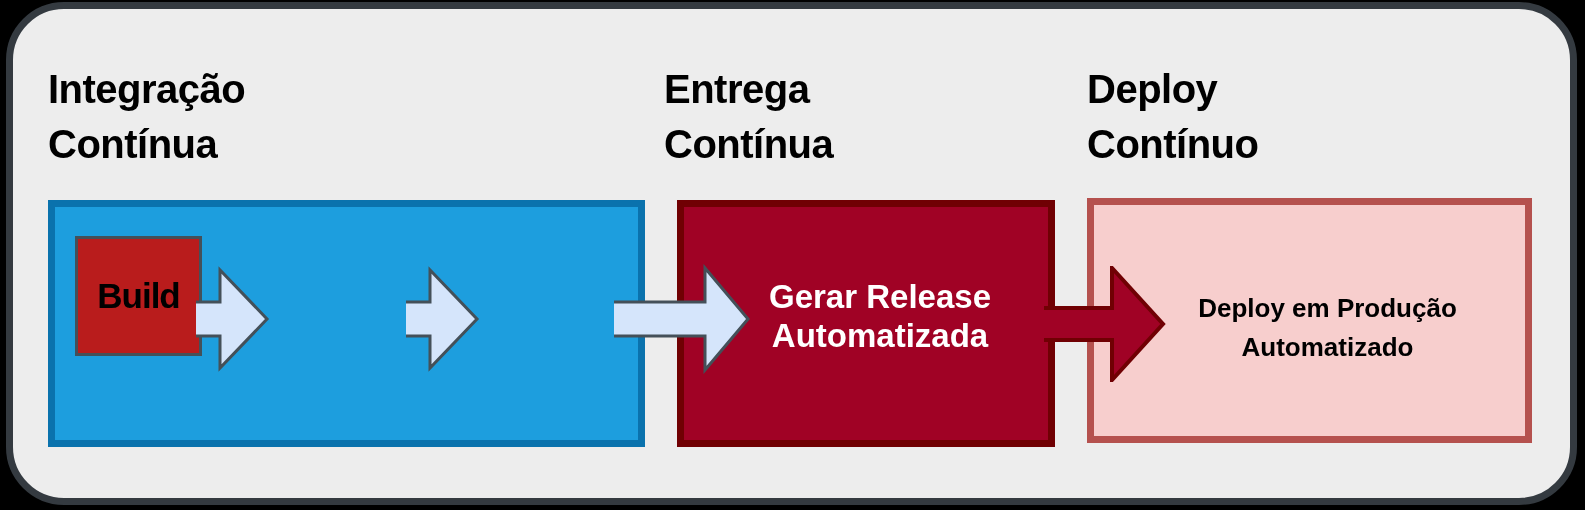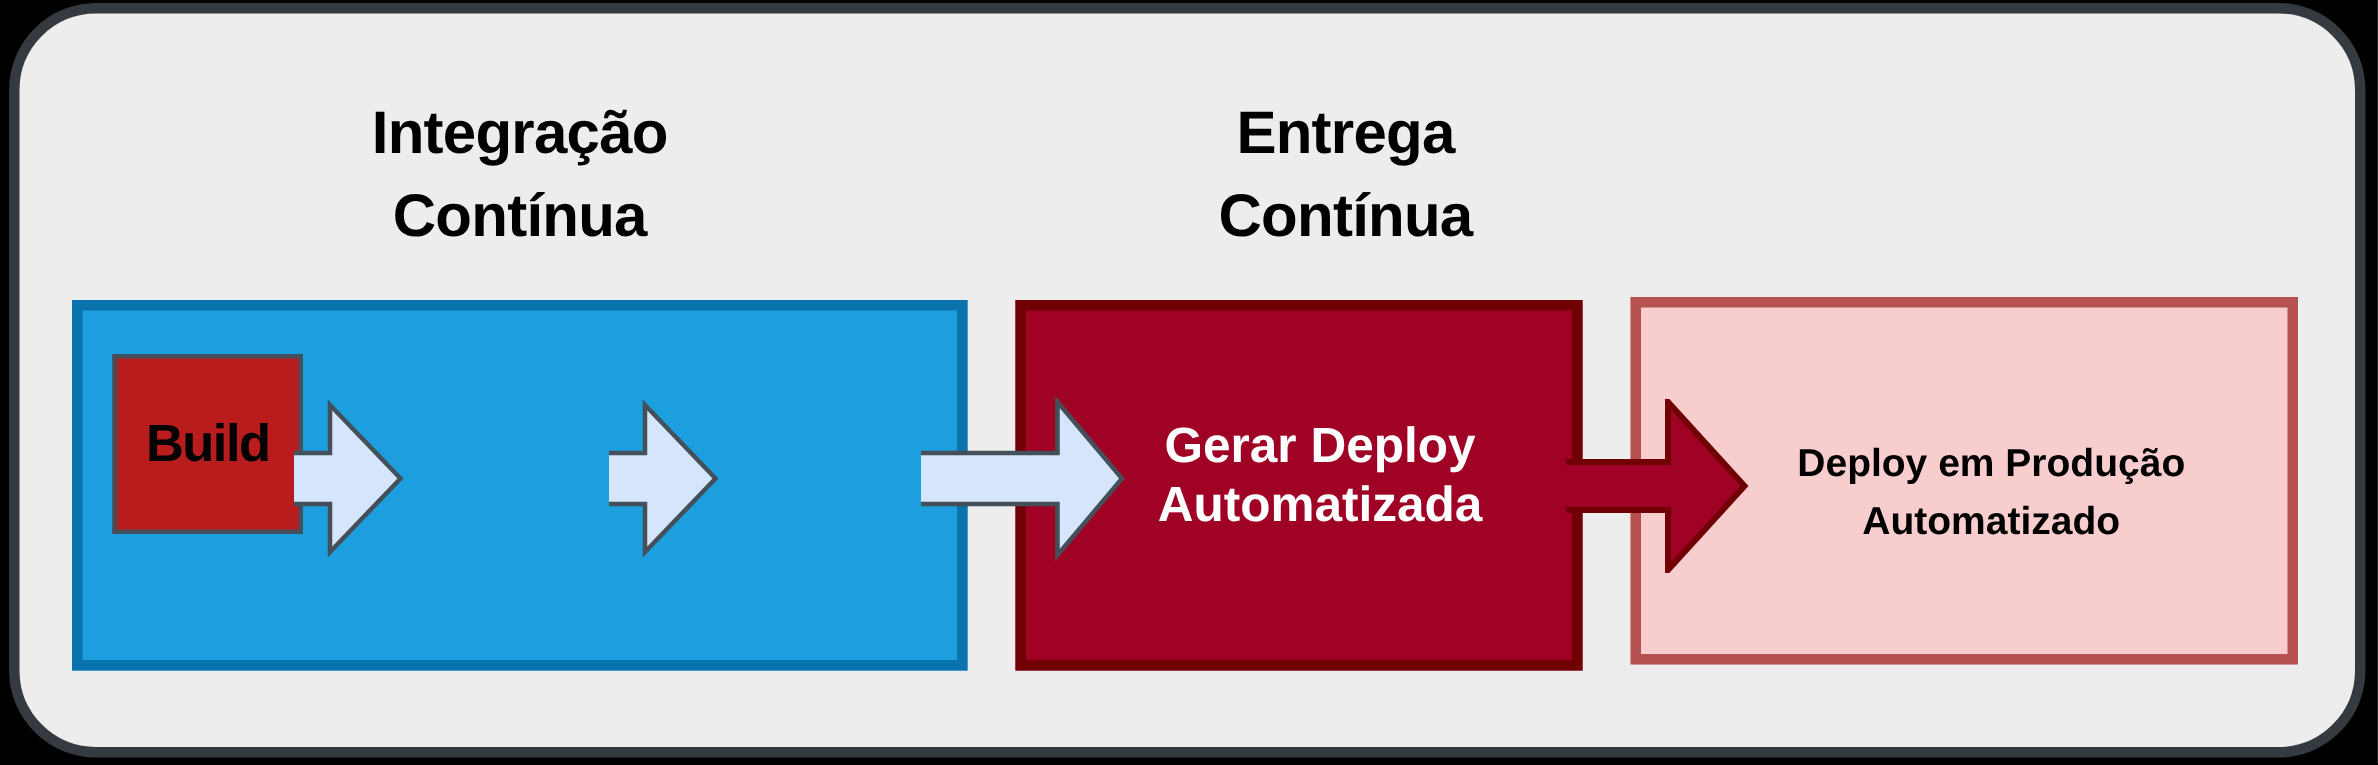--- a/index.html
+++ b/index.html
@@ -20,31 +20,30 @@
     left: 6px; top: 2px;
     width: 1571px; height: 503px;
     box-sizing: border-box;
     background: #ededed;
     border: 7px solid #343a40;
     border-radius: 58px;
   }
   .stage-title {
     position: absolute;
     top: 62px;
-    text-align: center;
     font-size: 40px;
     font-weight: bold;
     letter-spacing: -0.5px;
     line-height: 55px;
     color: #000000;
     white-space: pre-line;
     z-index: 2;
   }
   .title-ci  { left: 48px;   width: 597px; }
-  .title-cd  { left: 708px;  width: 378px; }
+  .title-cd  { left: 664px;  width: 378px; }
   .title-dep { left: 1087px; width: 445px; }
 
   .stage-box {
     position: absolute;
     top: 200px;
     height: 247px;
     box-sizing: border-box;
     z-index: 1;
     display: flex;
     align-items: center;
@@ -118,25 +117,27 @@
 <body>
 
 <div id="canvas">
 
   <div class="panel"></div>
 
   <div class="stage-title title-ci">Integração
 Contínua</div>
   <div class="stage-title title-cd">Entrega
 Contínua</div>
+  <div class="stage-title title-dep">Deploy
+Contínuo</div>
 
   <div class="stage-box box-ci"></div>
 
   <div class="stage-box box-cd">
-    <div class="box-label label-cd">Gerar Deploy
+    <div class="box-label label-cd">Gerar Release
 Automatizada</div>
   </div>
 
   <div class="stage-box box-dep">
     <div class="box-label label-dep">Deploy em Produção
 Automatizado</div>
   </div>
 
   <div class="step-box step-build">
     <span class="step-label">Build</span>

